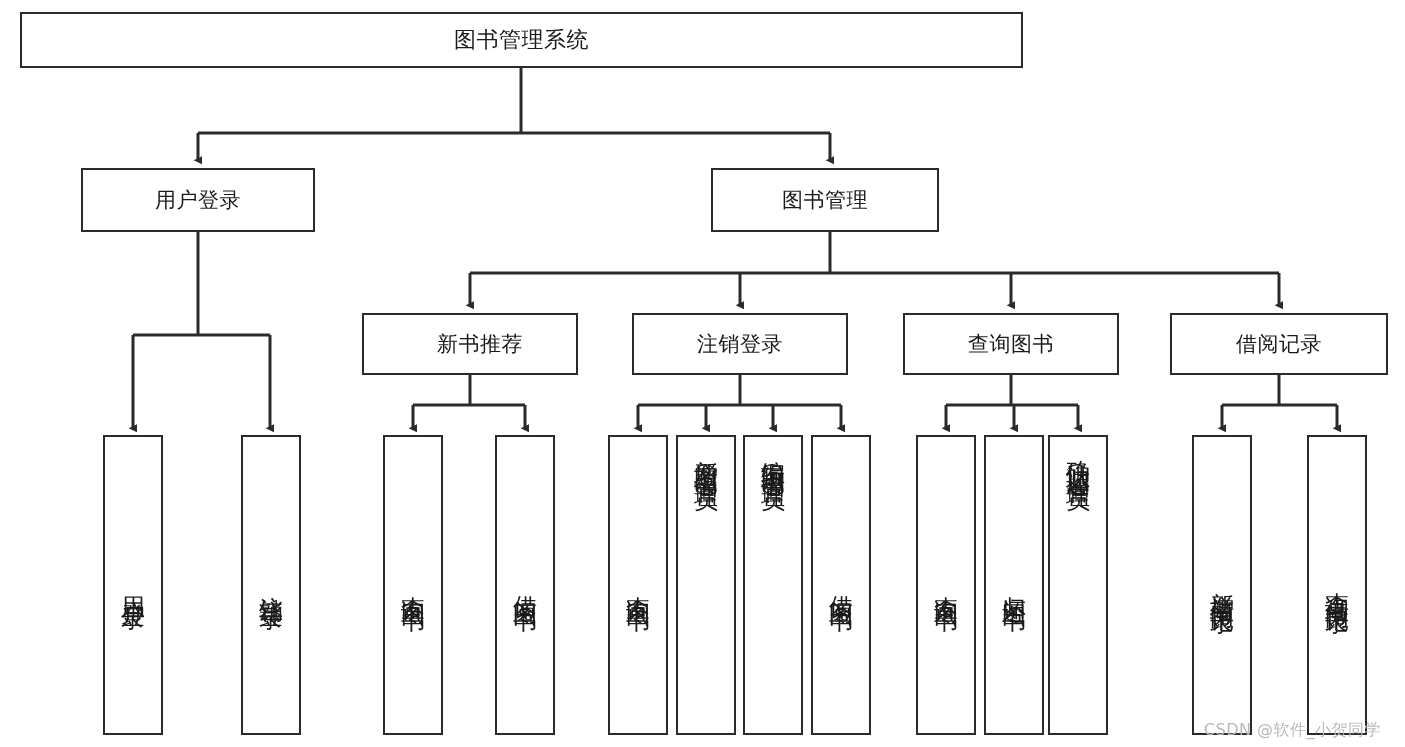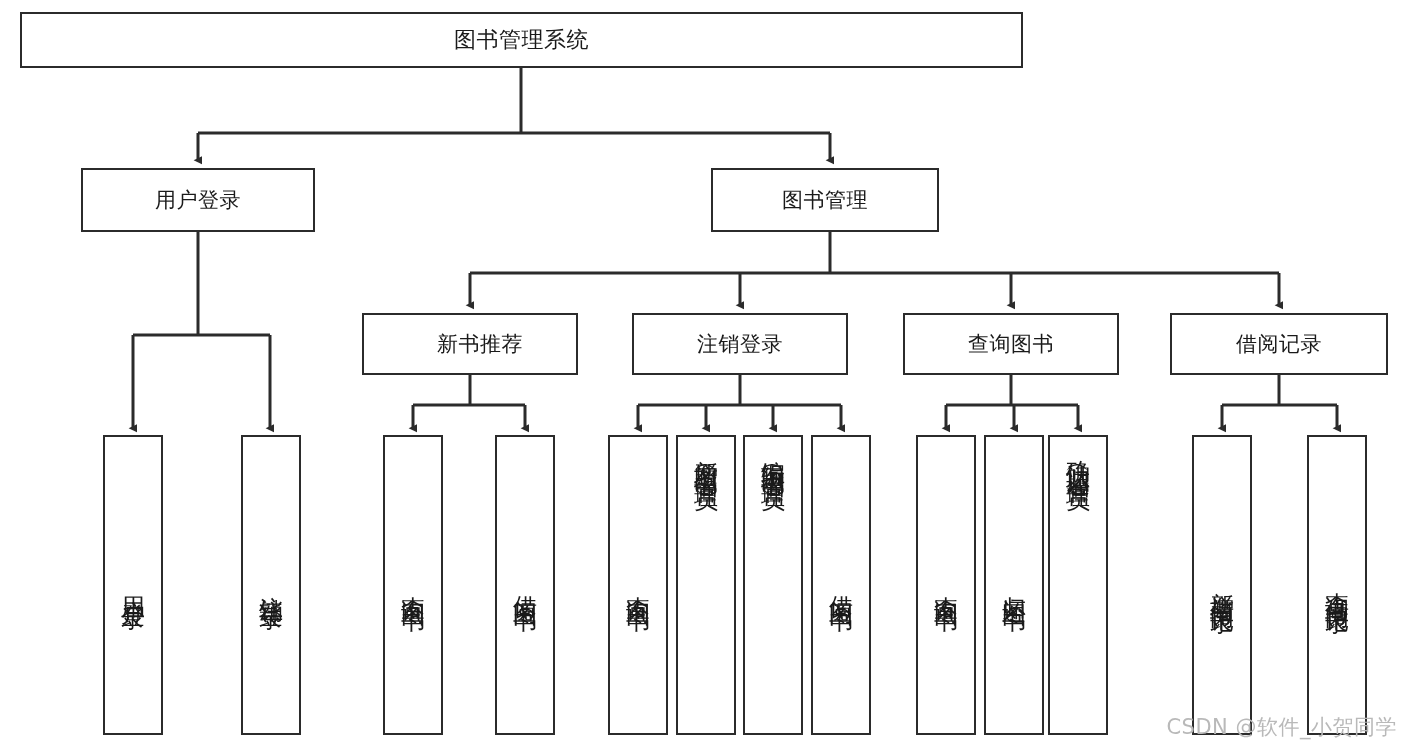--- a/index.html
+++ b/index.html
@@ -62,23 +62,23 @@
     line-height: 1.0;
     letter-spacing: 4px;
     white-space: nowrap;
   }
   .node.vert.centered {
     align-items: center;
     padding-top: 0;
   }
   .watermark {
     position: absolute;
-    right: 8px;
+    right: 24px;
     bottom: 6px;
-    font-size: 21px;
+    font-size: 16px;
     color: #b9b9b9;
     letter-spacing: 0.5px;
     white-space: nowrap;
     user-select: none;
   }
 </style>
 </head>
 <body>
 
 <div id="diagram-root">

